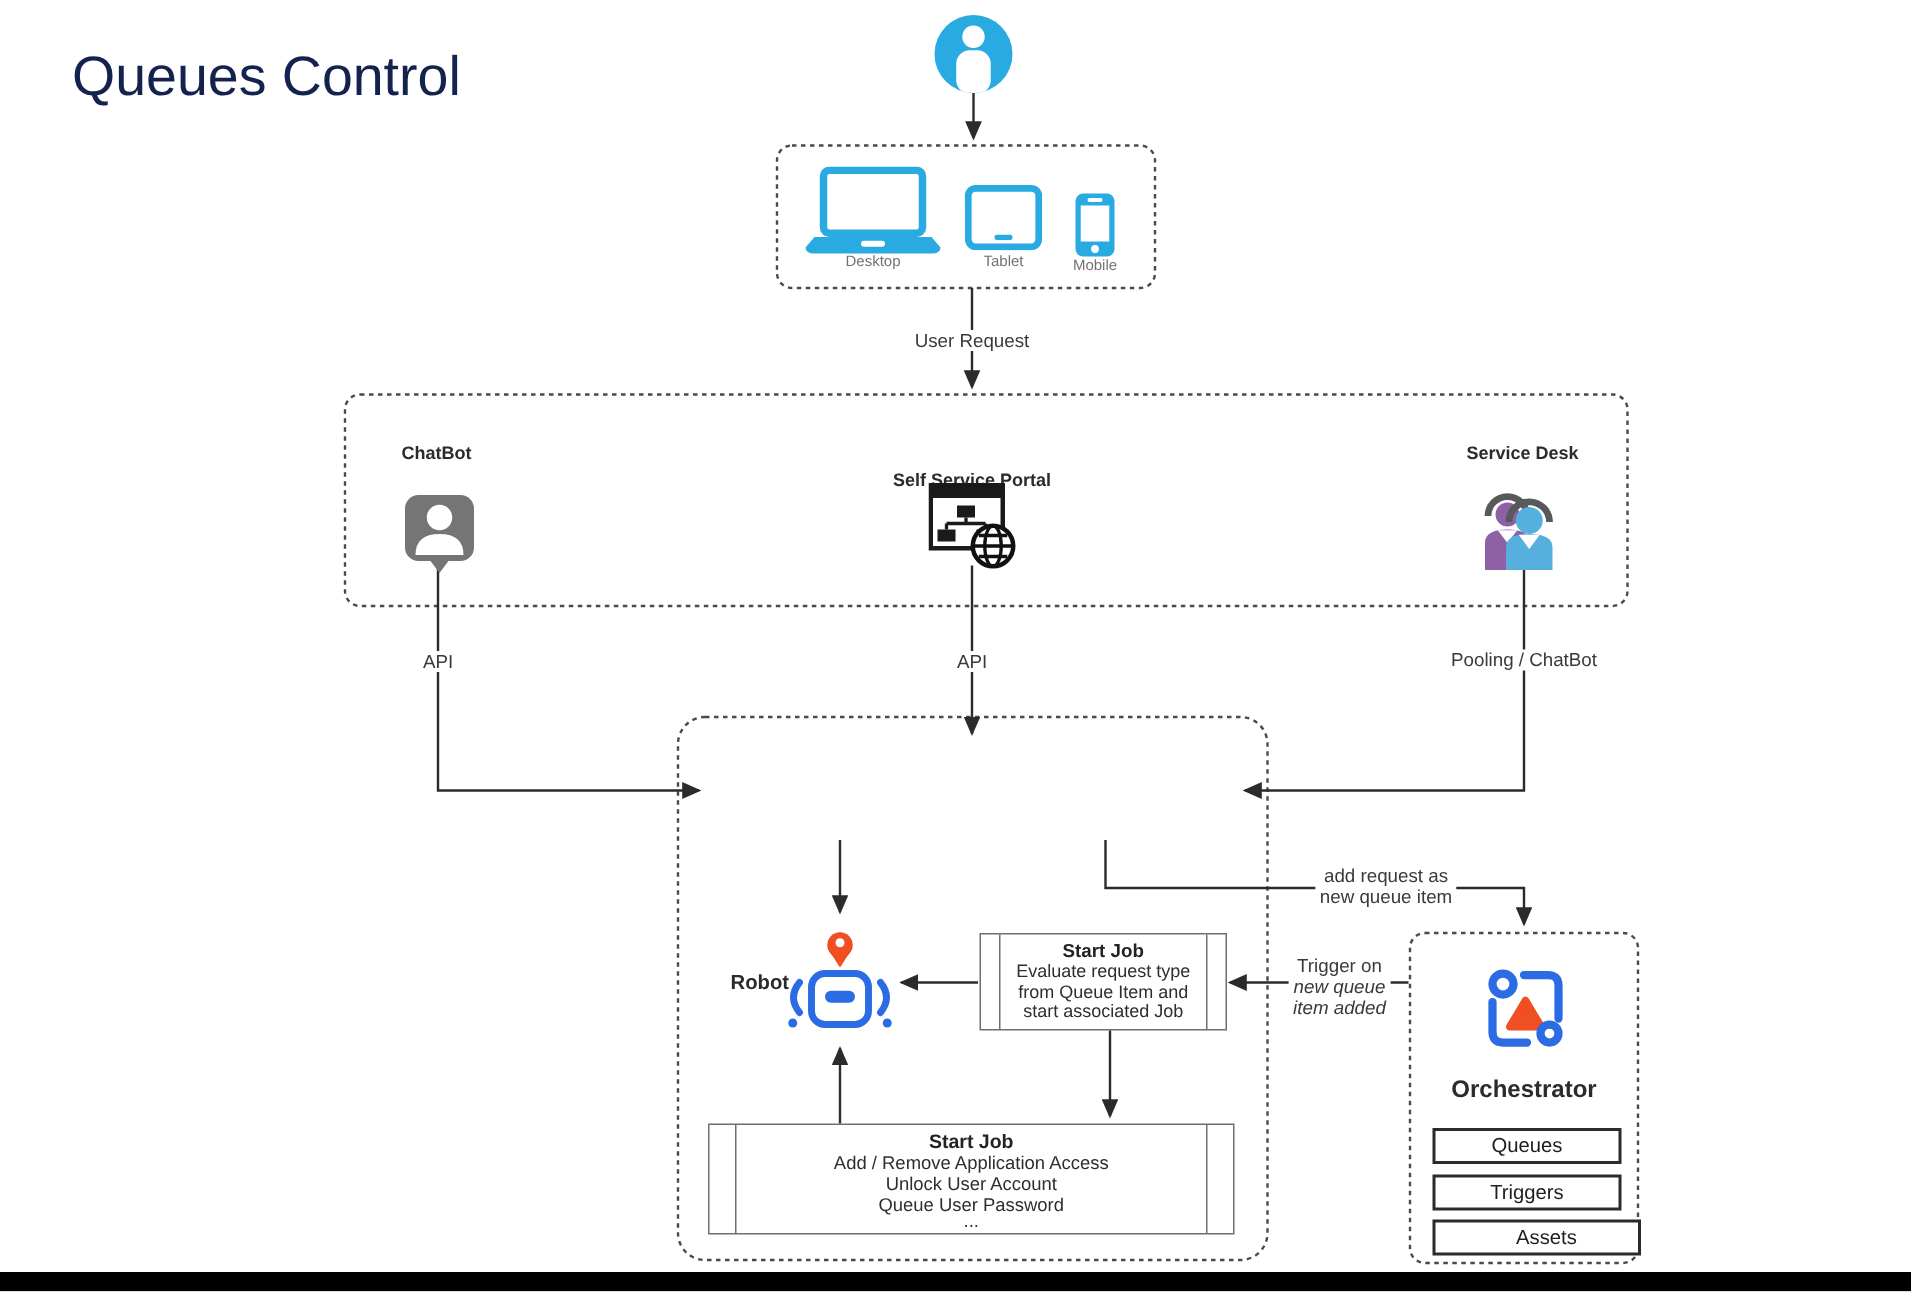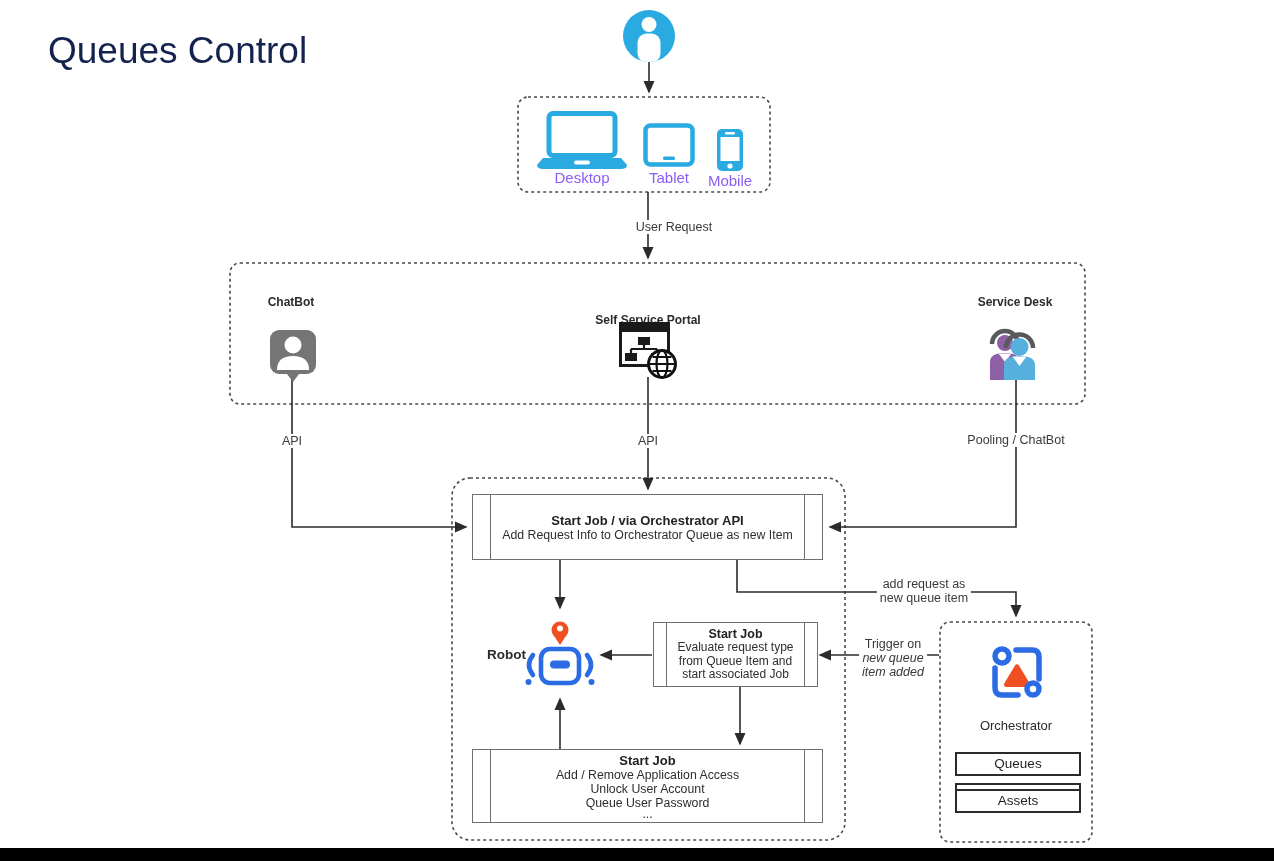--- a/index.html
+++ b/index.html
@@ -10,34 +10,34 @@
   .icon{position:absolute;z-index:4;}
   
   .lbl{position:absolute;z-index:5;background:#ffffff;font-size:12.5px;color:#3a3a3a;
        white-space:nowrap;padding:0 3px;text-align:center;line-height:14px;}
   .lbl.center{transform:translateX(-50%);}
   .lbl .it{font-style:italic;display:block;}
   .lbl .ln{display:block;}
   
   .chan-lbl{position:absolute;z-index:4;transform:translateX(-50%);font-size:12px;font-weight:700;color:#2b2b2b;white-space:nowrap;}
   
-  .dev-lbl{position:absolute;z-index:4;font-size:15px;color:#8b5cf6;text-align:center;}
+  .dev-lbl{position:absolute;z-index:4;font-size:10px;color:#737373;text-align:center;}
   
   .proc{position:absolute;z-index:2;background:#ffffff;border:1.5px solid #6f6f6f;display:flex;box-sizing:border-box;}
   .proc .bar{border-right:1.5px solid #6f6f6f;}
   .proc .bar.r{border-right:none;border-left:1.5px solid #6f6f6f;}
   .proc .content{flex:1;display:flex;flex-direction:column;justify-content:center;text-align:center;}
   .proc .t{font-weight:700;font-size:13px;line-height:15px;color:#232323;}
   .proc .s{font-size:12.3px;line-height:14px;color:#2e2e2e;}
   .proc.small .t{font-size:12.5px;line-height:14px;}
   .proc.small .s{font-size:12px;line-height:13.6px;}
   
   .orch-item{position:absolute;z-index:4;left:955px;width:122px;height:20px;background:#fff;border:2px solid #2b2b2b;
              font-size:13.5px;color:#1e1e1e;text-align:center;line-height:20px;box-sizing:content-box;}
-  .orch-lbl{position:absolute;z-index:4;left:940px;width:152px;top:718px;text-align:center;font-size:13px;font-weight:400;color:#2b2b2b;}
+  .orch-lbl{position:absolute;z-index:4;left:940px;width:152px;top:718px;text-align:center;font-size:16px;font-weight:700;color:#2b2b2b;}
   .robot-lbl{position:absolute;z-index:4;left:452px;width:74px;top:647px;text-align:right;font-size:13.5px;font-weight:700;color:#2b2b2b;}
   .bottom-bar{position:absolute;left:0;top:848px;width:1274px;height:13px;background:#000;z-index:6;}
 </style>
 </head>
 <body>
 
 <div class="stage">
 
   <svg class="overlay" width="1274" height="861" viewBox="0 0 1274 861">
     <defs>
@@ -97,21 +97,21 @@
   <div class="dev-lbl" style="left:643px;width:52px;top:169px;">Tablet</div>
 
   <svg class="icon" style="left:716px;top:128px;" width="28" height="44" viewBox="0 0 28 44">
     <rect x="1" y="1" width="26" height="42" rx="5" fill="#29ABE2"></rect>
     <rect x="4.5" y="9" width="19" height="24" fill="#ffffff"></rect>
     <rect x="9" y="4" width="10" height="2.6" rx="1.3" fill="#ffffff"></rect>
     <circle cx="14" cy="38" r="2.6" fill="#ffffff"></circle>
   </svg>
   <div class="dev-lbl" style="left:706px;width:48px;top:172px;">Mobile</div>
 
-  <div class="lbl center" style="left:648px;top:220px;margin-left:26px;">User Request</div>
+  <div class="lbl center" style="left:648px;top:220px;">User Request</div>
   <div class="lbl center" style="left:292px;top:434px;">API</div>
   <div class="lbl center" style="left:648px;top:434px;">API</div>
   <div class="lbl center" style="left:1016px;top:433px;">Pooling / ChatBot</div>
   <div class="lbl center" style="left:924px;top:577px;">
     <span class="ln">add request as</span>
     <span class="ln">new queue item</span>
   </div>
   <div class="lbl center" style="left:893px;top:637px;">
     <span class="ln">Trigger on</span>
     <span class="it">new queue</span>
@@ -145,28 +145,20 @@
     <path d="M7,21 A13,13 0 0 1 33,21" fill="none" stroke="#58595B" stroke-width="4.5"></path>
     <circle cx="20" cy="20" r="8" fill="#8E60A5"></circle>
     <path d="M5,57 V39 Q5,30 20,30 Q35,30 35,39 V57 Z" fill="#8E60A5"></path>
     <polygon points="13.5,30.5 26.5,30.5 20,39" fill="#ffffff"></polygon>
     <path d="M21,25 A13.5,13.5 0 0 1 48,25" fill="none" stroke="#58595B" stroke-width="4.5"></path>
     <circle cx="34.5" cy="24" r="9" fill="#56AFDC"></circle>
     <path d="M19,57 V42 Q19,33 34.5,33 Q50,33 50,42 V57 Z" fill="#56AFDC"></path>
     <polygon points="27.5,33.5 41.5,33.5 34.5,43" fill="#ffffff"></polygon>
   </svg>
 
-  <div class="proc" style="left:472px;top:494px;width:351px;height:66px;">
-    <div class="bar" style="width:17px;"></div>
-    <div class="content">
-      <div class="t">Start Job / via Orchestrator API</div>
-      <div class="s">Add Request Info to Orchestrator Queue as new Item</div>
-    </div>
-    <div class="bar r" style="width:17px;"></div>
-  </div>
 
   <div class="robot-lbl">Robot</div>
   <svg class="icon" style="left:516px;top:614px;" width="88" height="80" viewBox="0 0 88 80">
     <circle cx="44" cy="16" r="8.5" fill="#F04E23"></circle>
     <circle cx="44" cy="14.5" r="3" fill="#ffffff"></circle>
     <polygon points="37.5,21 50.5,21 44,31" fill="#F04E23"></polygon>
     <rect x="25" y="35" width="38" height="34" rx="9" fill="#ffffff" stroke="#2B6BE4" stroke-width="4.6"></rect>
     <rect x="34" y="46.5" width="20" height="8" rx="4" fill="#2B6BE4"></rect>
     <path d="M17,41 Q9,51 17,61" fill="none" stroke="#2B6BE4" stroke-width="4.6" stroke-linecap="round"></path>
     <path d="M71,41 Q79,51 71,61" fill="none" stroke="#2B6BE4" stroke-width="4.6" stroke-linecap="round"></path>
@@ -200,16 +192,16 @@
   <svg class="icon" style="left:988px;top:644px;" width="58" height="58" viewBox="0 0 58 58">
     <circle cx="14" cy="12" r="7" fill="none" stroke="#2B6BE4" stroke-width="5.5"></circle>
     <path d="M28,6 H44 Q51,6 51,13 V35" fill="none" stroke="#2B6BE4" stroke-width="5.5" stroke-linecap="round"></path>
     <path d="M7,24 V44 Q7,51 14,51 H30" fill="none" stroke="#2B6BE4" stroke-width="5.5" stroke-linecap="round"></path>
     <path d="M29,23 L39.5,40.5 H18.5 Z" fill="#F04E23" stroke="#F04E23" stroke-width="5" stroke-linejoin="round"></path>
     <circle cx="45" cy="45" r="6" fill="#ffffff" stroke="#2B6BE4" stroke-width="5.5"></circle>
   </svg>
   <div class="orch-lbl">Orchestrator</div>
   <div class="orch-item" style="top:752px;">Queues</div>
   <div class="orch-item" style="top:783px;">Triggers</div>
-  <div class="orch-item" style="top:789px;">Assets</div>
+  <div class="orch-item" style="top:813px;padding-left:13px;">Assets</div>
 
   <div class="bottom-bar"></div>
 </div>
 
 </body></html>

